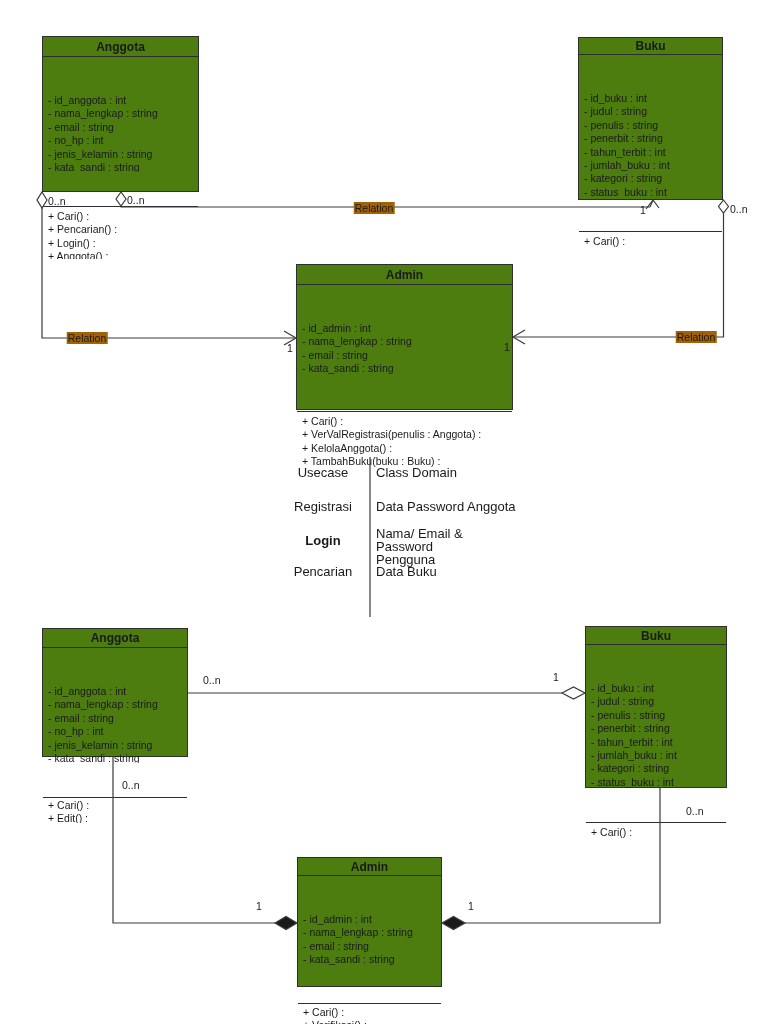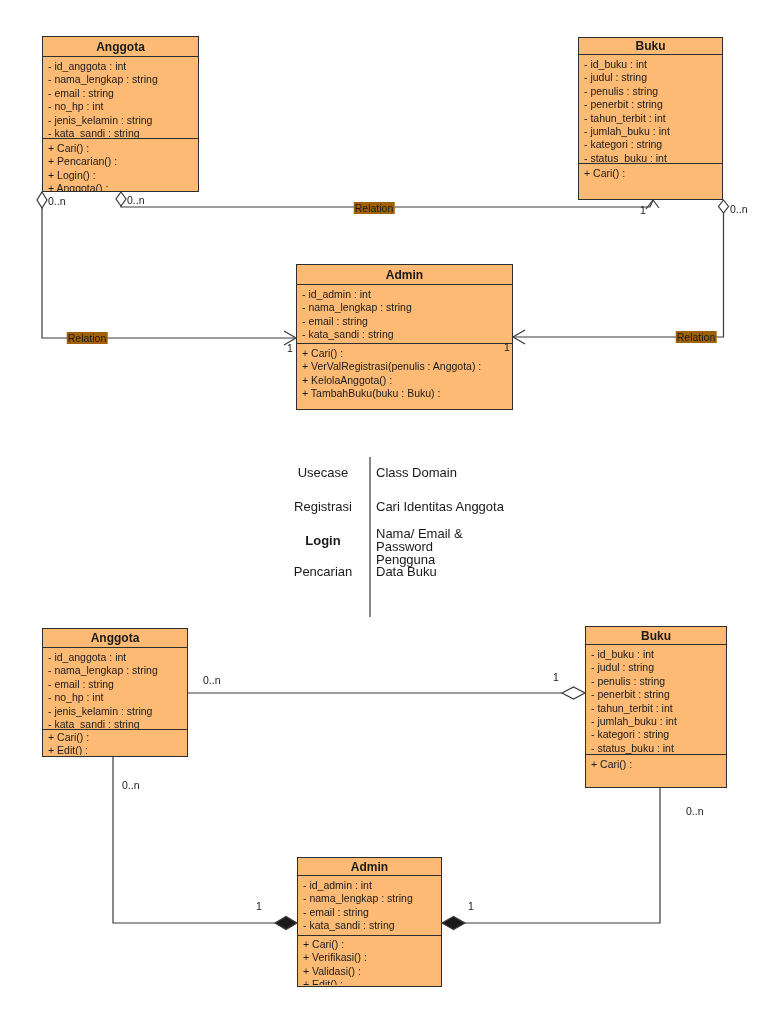--- a/index.html
+++ b/index.html
@@ -1,23 +1,23 @@
 <!DOCTYPE html>
 <html><head>
 <meta charset="utf-8">
 <style>
   html,body{margin:0;padding:0;background:#ffffff;}
   #page{
     position:relative;width:768px;height:1024px;background:#ffffff;
     font-family:"Liberation Sans","DejaVu Sans",sans-serif;color:#1a1a1a;overflow:hidden;
   }
-  .uml-class{position:absolute;border:1.5px solid #2e2e2e;background:#fdba74;box-sizing:border-box;}
+  .uml-class{position:absolute;border:1.5px solid #2e2e2e;background:#4d7c0f;box-sizing:border-box;}
   .uml-title{font-weight:bold;font-size:12px;text-align:center;border-bottom:1.5px solid #2e2e2e;
     box-sizing:border-box;display:flex;align-items:center;justify-content:center;}
-  .uml-section{box-sizing:border-box;padding:3px 4px 0 5px;overflow:hidden;}
+  .uml-section{box-sizing:border-box;padding:3px 4px 0 5px;overflow:hidden;margin-top:34px;}
   .uml-section.methods{border-top:1.5px solid #2e2e2e;}
   .member-line{font-size:10.5px;line-height:13.4px;white-space:nowrap;}
   svg.connectors{position:absolute;left:0;top:0;pointer-events:none;}
   .lbl{position:absolute;font-size:10.5px;line-height:12px;white-space:nowrap;color:#1a1a1a;}
   .lbl.on-line{background:#a16207;padding:0 1px;transform:translate(-50%,-50%);}
   .tcell{position:absolute;font-size:13px;line-height:13px;}
   .tcell.left-col{width:66px;text-align:center;}
   .tcell.pre{white-space:pre-line;}
 </style>
 </head>
@@ -161,21 +161,21 @@
   <span class="lbl on-line" style="left:87px;top:338px;">Relation</span>
   <span class="lbl on-line" style="left:374px;top:208px;">Relation</span>
   <span class="lbl on-line" style="left:696px;top:337px;">Relation</span>
   <span class="lbl" style="left:640px;top:204px;">1</span>
   <span class="lbl" style="left:287px;top:342px;">1</span>
   <span class="lbl" style="left:504px;top:341px;">1</span>
 
   <div class="tcell left-col" style="left:290px;top:466px;">Usecase</div>
   <div class="tcell" style="left:376px;top:466px;">Class Domain</div>
   <div class="tcell left-col" style="left:290px;top:500px;">Registrasi</div>
-  <div class="tcell" style="left:376px;top:500px;">Cari Identitas Anggota</div>
+  <div class="tcell" style="left:376px;top:500px;">Data Password Anggota</div>
   <div class="tcell left-col" style="left:290px;top:534px;font-weight:bold;">Login</div>
   <div class="tcell pre" style="left:376px;top:527px;width:104px;">Nama/ Email &amp;
 Password Pengguna</div>
   <div class="tcell left-col" style="left:290px;top:565px;">Pencarian</div>
   <div class="tcell" style="left:376px;top:565px;">Data Buku</div>
 
   <span class="lbl" style="left:203px;top:674px;">0..n</span>
   <span class="lbl" style="left:553px;top:671px;">1</span>
   <span class="lbl" style="left:122px;top:779px;">0..n</span>
   <span class="lbl" style="left:256px;top:900px;">1</span>

